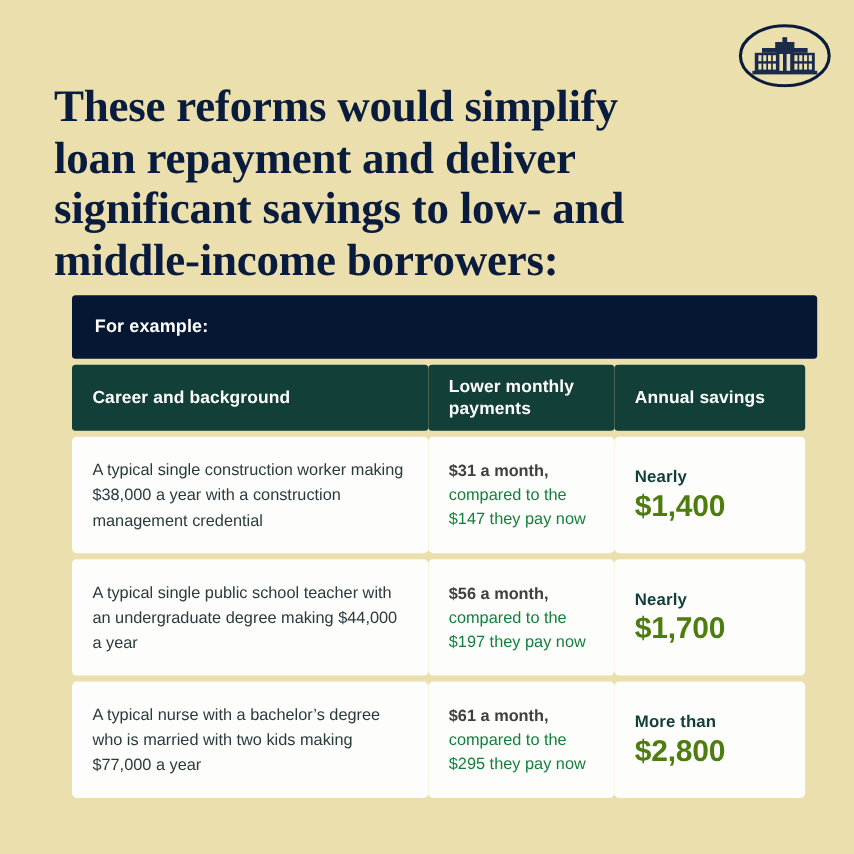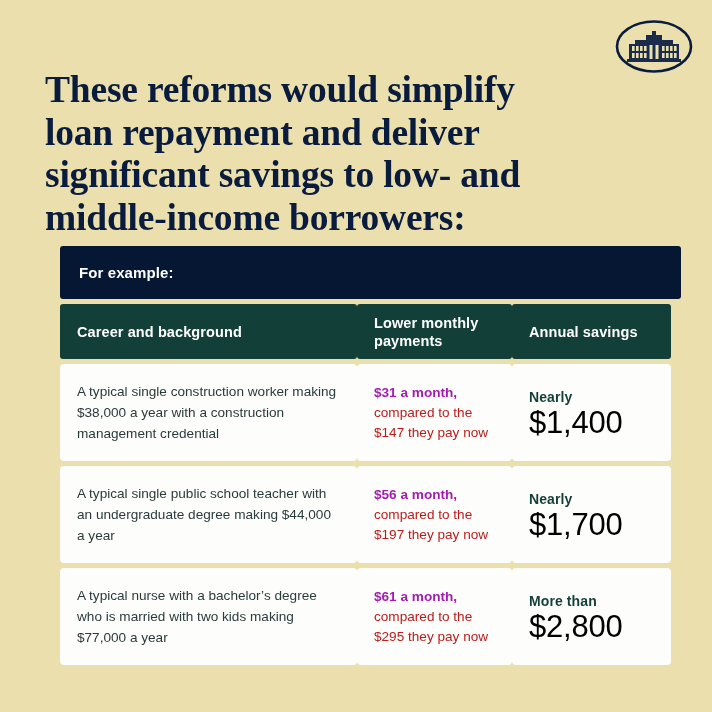--- a/index.html
+++ b/index.html
@@ -104,41 +104,41 @@
     justify-content: center;
   }
   .cell.career { justify-content: flex-start; padding-top: 17px; }
 
   .career-text {
     color: #2a3b3c;
     font-size: 13.6px;
     line-height: 21px;
   }
   .pay-strong {
-    color: #a21caf;
+    color: #404040;
     font-size: 13.6px;
     font-weight: bold;
     line-height: 20px;
   }
   .pay-rest {
-    color: #b91c1c;
+    color: #15803d;
     font-size: 13.6px;
     line-height: 20px;
   }
   .save-lead {
     color: #123f38;
     font-size: 14px;
     font-weight: bold;
     line-height: 19px;
     letter-spacing: 0.1px;
   }
   .save-amount {
-    color: #000000;
-    font-size: 31px;
-    font-weight: normal;
+    color: #4d7c0f;
+    font-size: 25px;
+    font-weight: bold;
     line-height: 29px;
     letter-spacing: -0.2px;
     margin-top: 1px;
   }
 </style>
 </head>
 <body>
 
 <div class="page">
 

